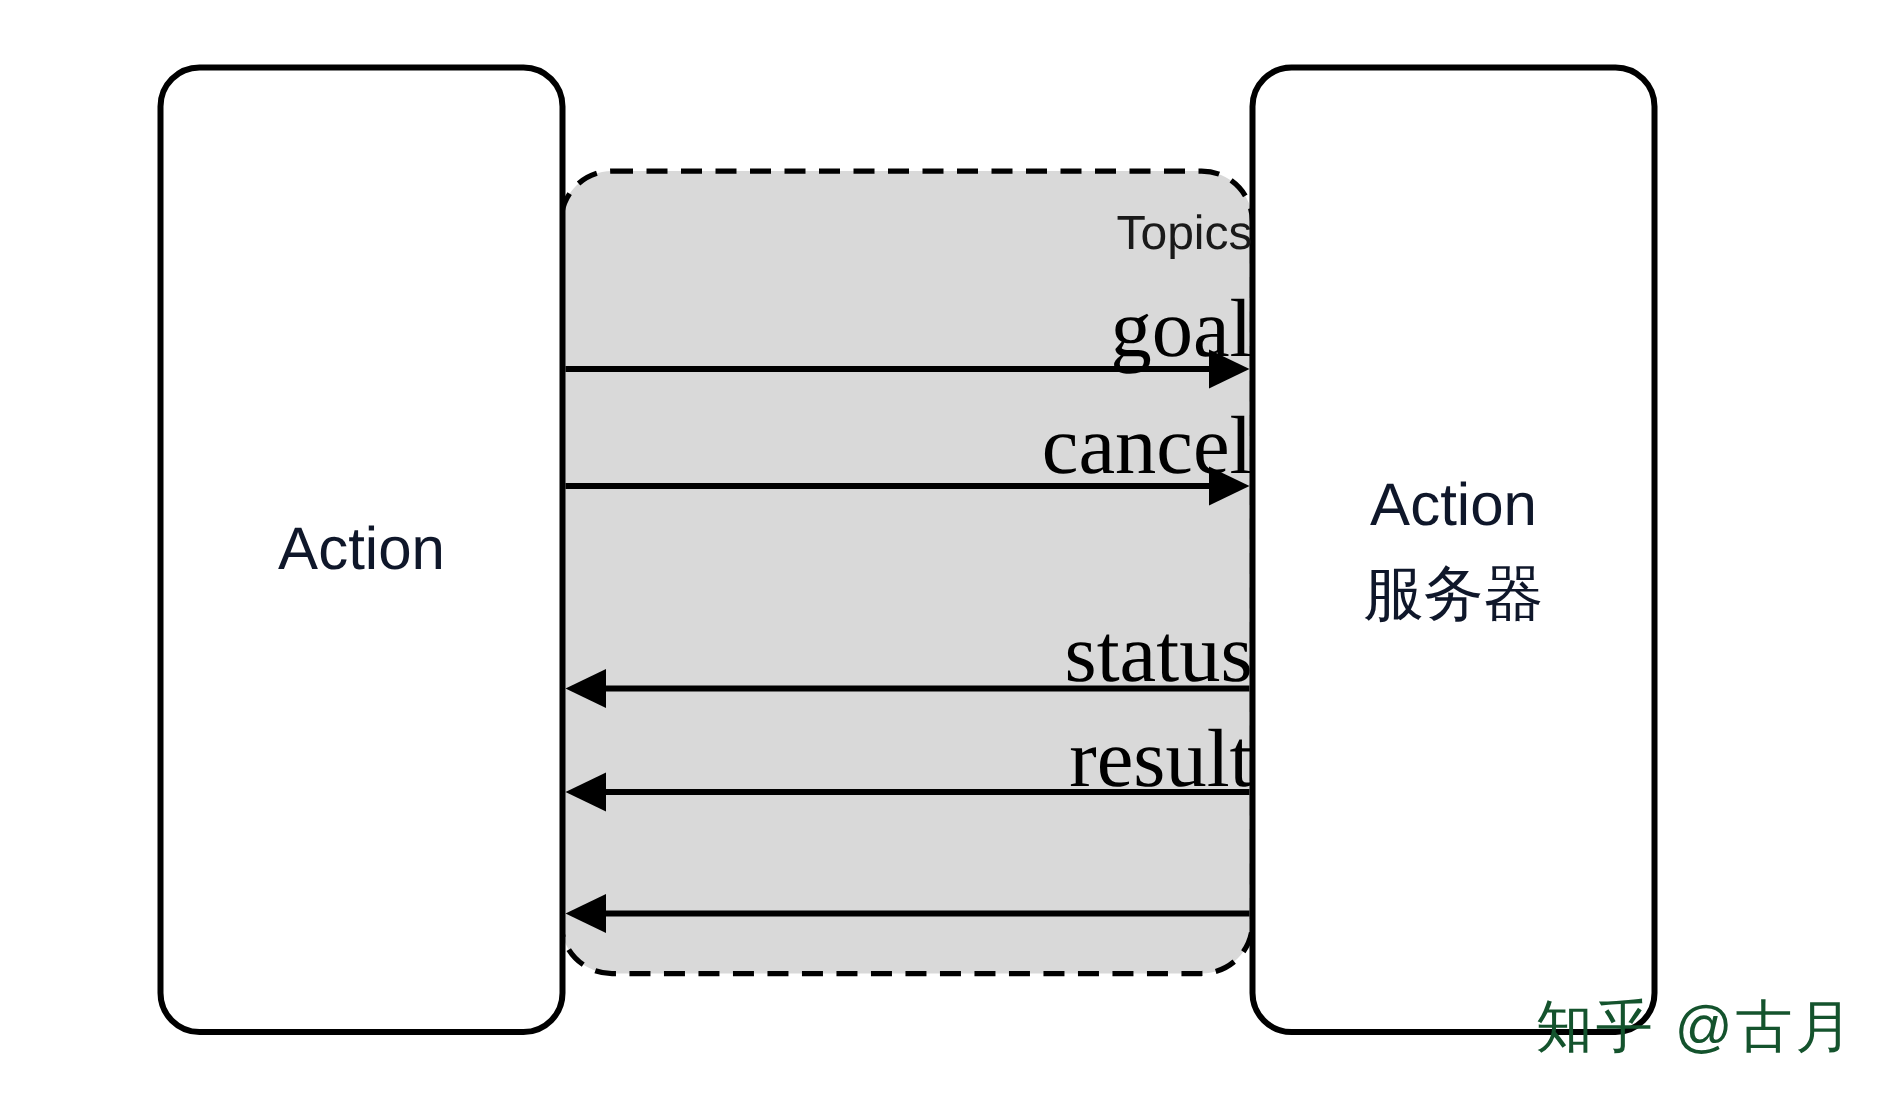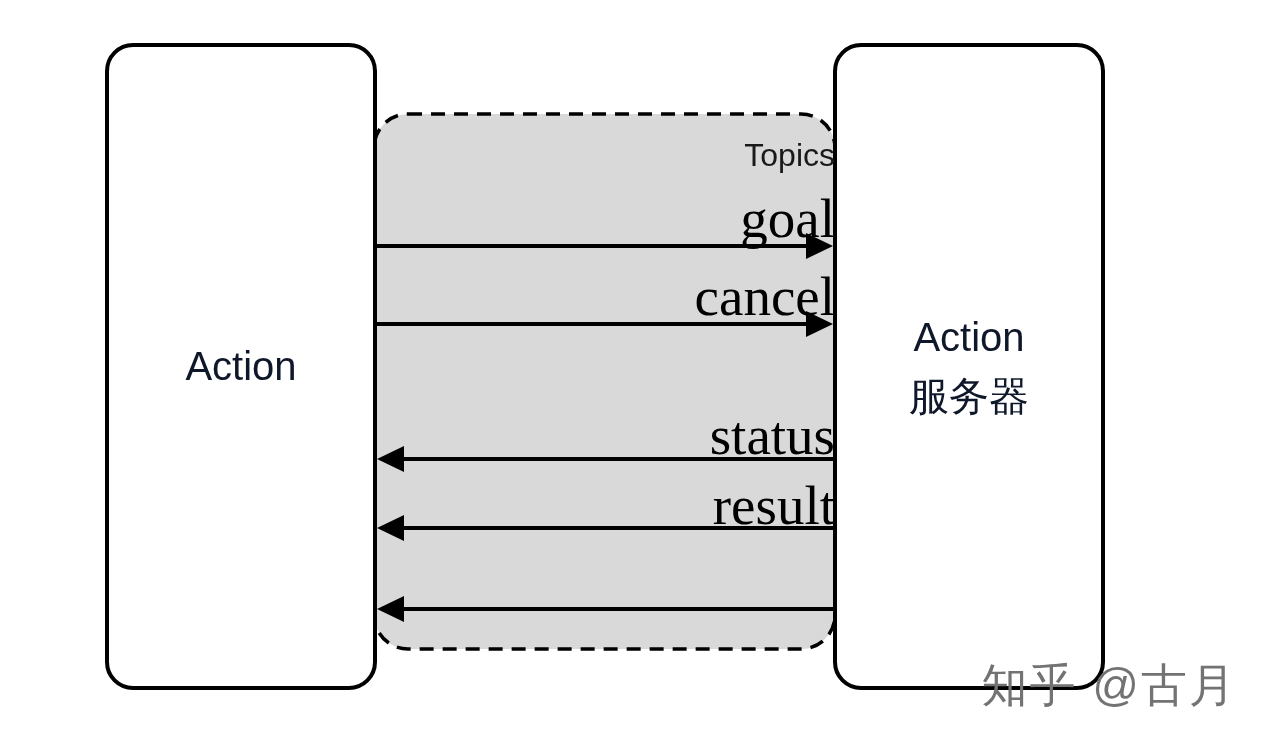--- a/index.html
+++ b/index.html
@@ -76,23 +76,23 @@
   #label-goal     { top: 195px; }
   #label-cancel   { top: 273px; }
   #label-status   { top: 412px; font-family: Liberation Serif, serif; }
   #label-result   { top: 482px; }
   #label-feedback { top: 560px; }
 
   #watermark {
     position: absolute;
     right: 28px;
     top: 664px;
-    font-size: 46px;
+    font-size: 38px;
     line-height: 42px;
-    color: #737373;
+    color: #14532d;
     letter-spacing: 2px;
     white-space: nowrap;
   }
 </style>
 </head>
 <body>
 
 <div id="canvas">
 
   <svg class="layer" id="bg-layer">

